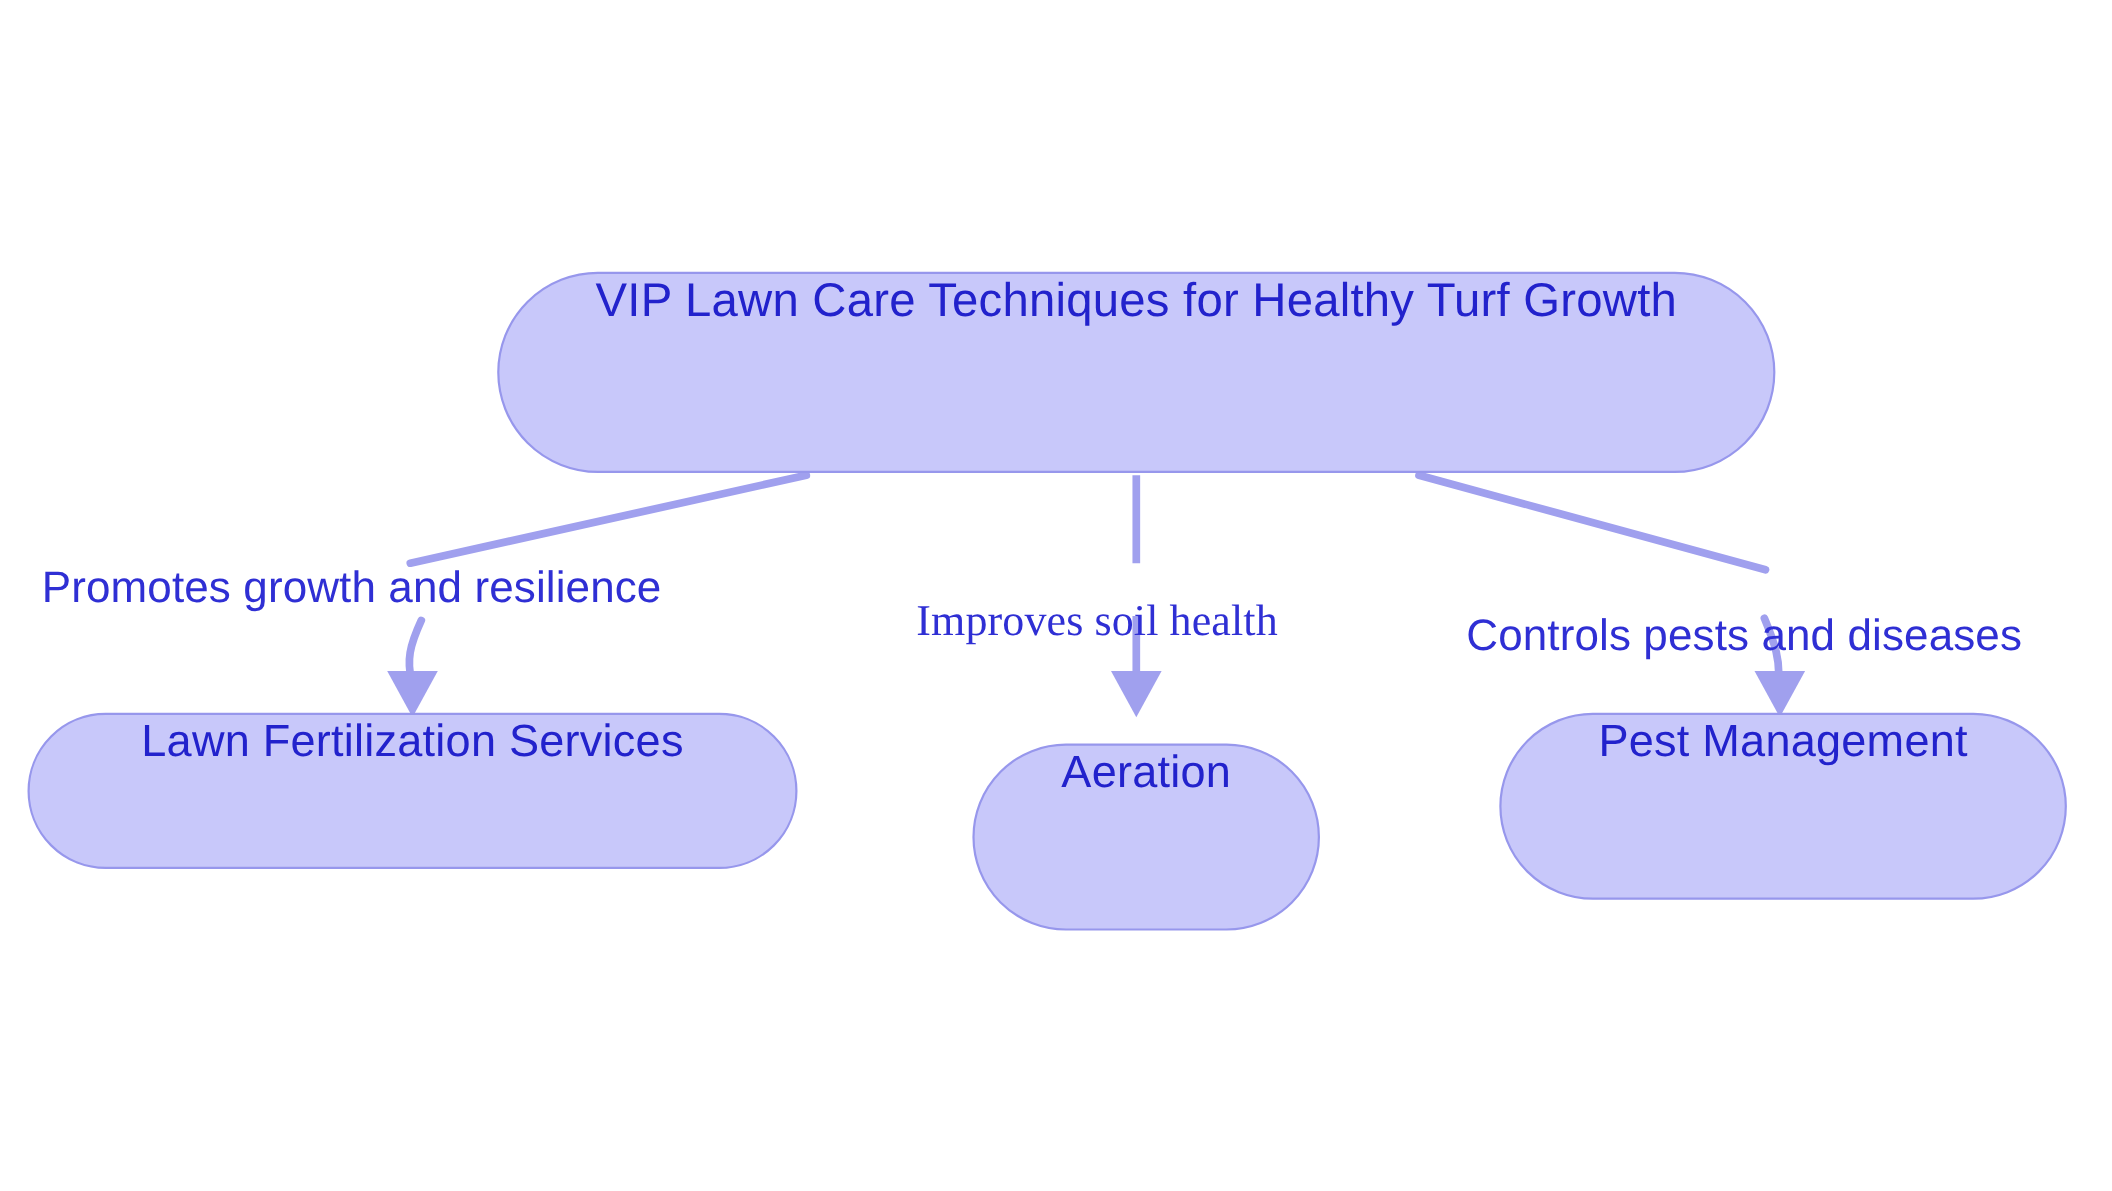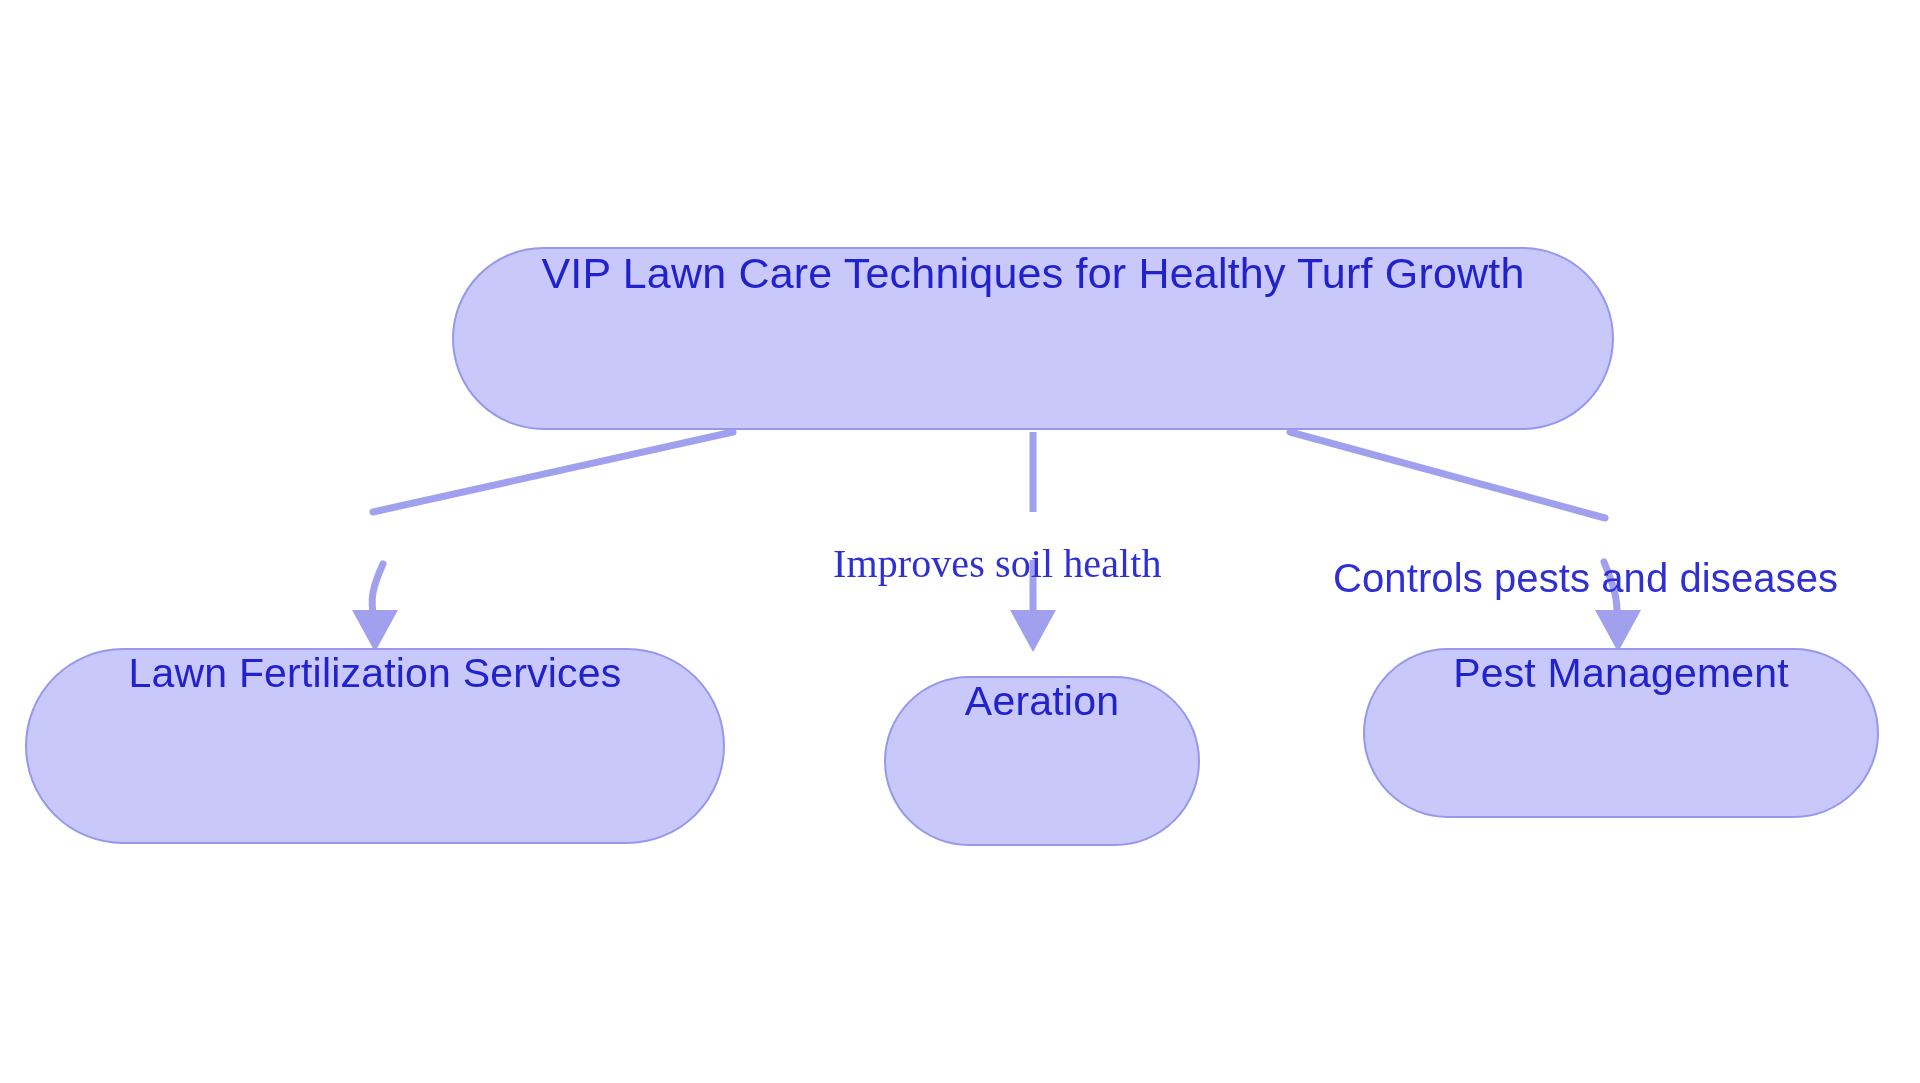--- a/index.html
+++ b/index.html
@@ -60,21 +60,21 @@
   }
   #node-root .node-label {
     font-size: 43px;
   }
 
   
   #node-fertilization {
     left: 25px;
     top: 648px;
     width: 700px;
-    height: 196px;
+    height: 142px;
   }
   #node-aeration {
     left: 884px;
     top: 676px;
     width: 316px;
     height: 170px;
   }
   #node-pest {
     left: 1363px;
     top: 648px;
@@ -118,20 +118,21 @@
 
     <path d="M 1290 432 L 1605 518" fill="none" stroke="#a0a0ee" stroke-width="7" stroke-linecap="round"></path>
     <path d="M 1604 562 C 1614 586, 1618 600, 1617 618" fill="none" stroke="#a0a0ee" stroke-width="7" stroke-linecap="round"></path>
     <polygon points="1595,610 1641,610 1618,652" fill="#a0a0ee"></polygon>
   </svg>
 
   <div class="node" id="node-root">
     <span class="node-label">VIP Lawn Care Techniques for Healthy Turf Growth</span>
   </div>
 
+  <div class="edge-label" id="edge-label-left">Promotes growth and resilience</div>
 
   <div class="edge-label" id="edge-label-middle">Improves soil health</div>
 
   <div class="edge-label" id="edge-label-right">Controls pests and diseases</div>
 
   <div class="node" id="node-fertilization">
     <span class="node-label">Lawn Fertilization Services</span>
   </div>
 
   <div class="node" id="node-aeration">

